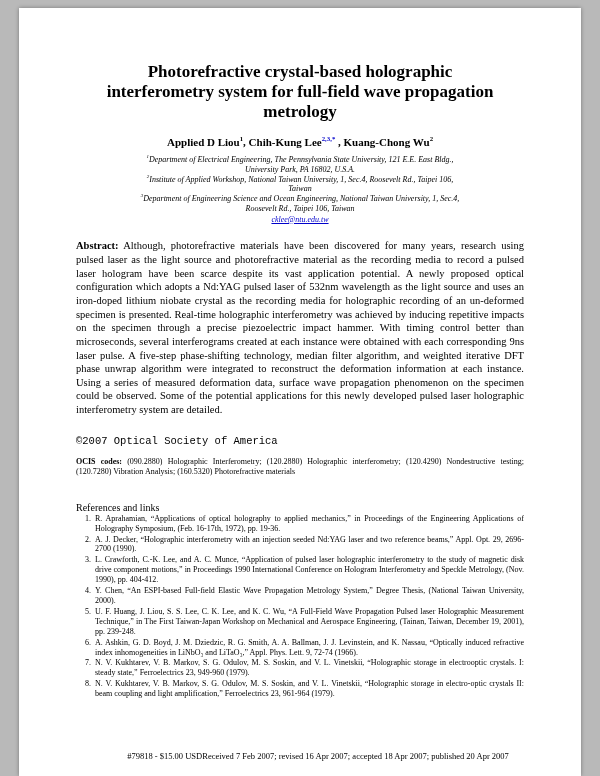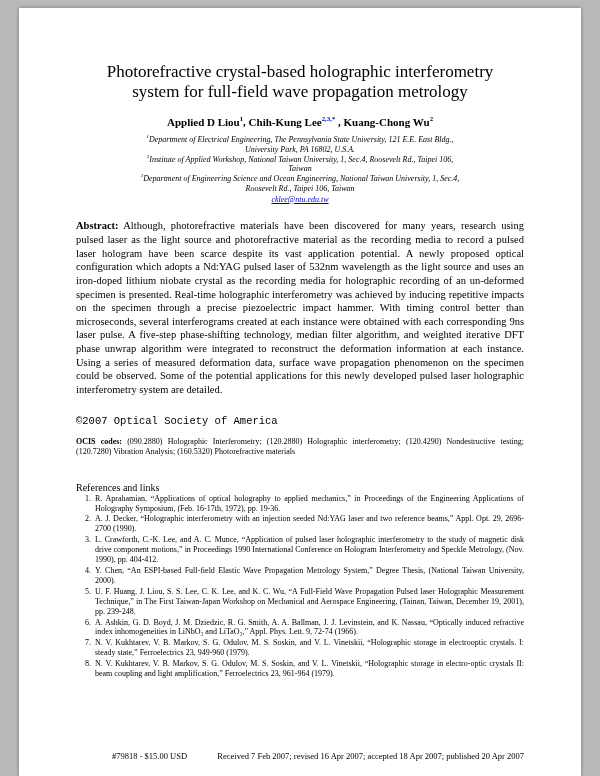--- a/index.html
+++ b/index.html
@@ -14,21 +14,21 @@
     box-sizing: border-box;
     width: 562px; height: 768px;
     margin: 8px auto 0;
     background: var(--page_background, #ffffff);
     box-shadow: 0 0 4px rgba(0,0,0,0.35);
     padding: 54px 57px 14px;
     display: flex; flex-direction: column;
     color: #000;
   }
   .title {
-    font-size: 17px; font-weight: normal; text-align: center;
+    font-size: 17px; font-weight: bold; text-align: center;
     line-height: 1.18; margin: 0 auto; max-width: 400px;
   }
   .authors {
     text-align: center; font-weight: bold; font-size: 11px;
     margin-top: 14px;
   }
   sup { font-size: 0.62em; vertical-align: super; line-height: 0; }
   .sup-link { color: var(--link_color, #0000cc); }
   .affiliations {
     margin-top: 7px; text-align: center; font-style: italic;
@@ -49,21 +49,21 @@
     margin: 10px 0 11px; font-size: 8px; line-height: 1.25;
     text-align: justify;
   }
   .refs-heading { font-size: 10px; font-weight: normal; margin: 14px 0 0; }
   .refs {
     margin: 1px 0 0; padding-left: 17px;
     font-size: 8px; line-height: 1.24;
   }
   .refs li { padding-left: 2px; margin-bottom: 1px; text-align: justify; }
   .footer { margin-top: auto; font-size: 8.5px; line-height: 1.35; }
-  .footer-row { display: flex; justify-content: space-between; margin-left: 36px; }
+  .footer-row { display: flex; justify-content: center; margin-left: 36px; }
 </style>
 </head>
 <body>
 
 <div class="viewport">
   <div class="page">
 
     <h1 class="title">Photorefractive crystal-based holographic interferometry system for full-field wave propagation metrology</h1>
 
     <div class="authors"><span>Applied D Liou</span><sup>1</sup><span>, Chih-Kung Lee</span><sup class="sup-link">2,3,*</sup><span> , Kuang-Chong Wu</span><sup>2</sup></div>

